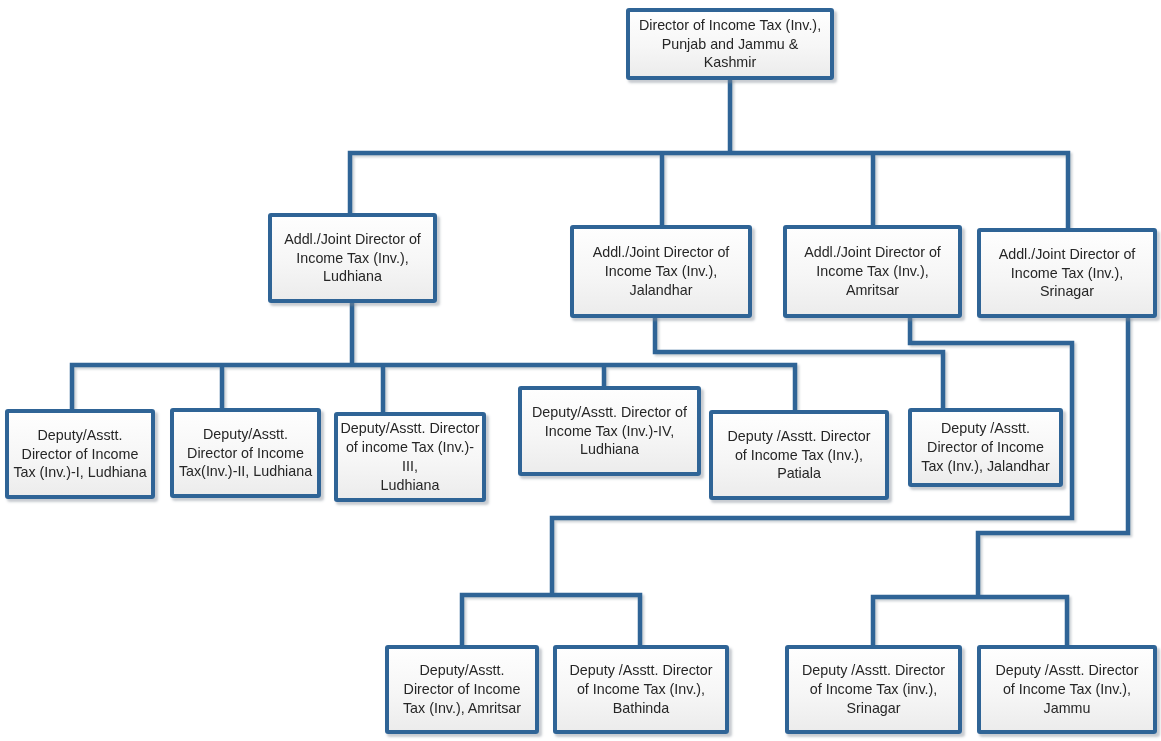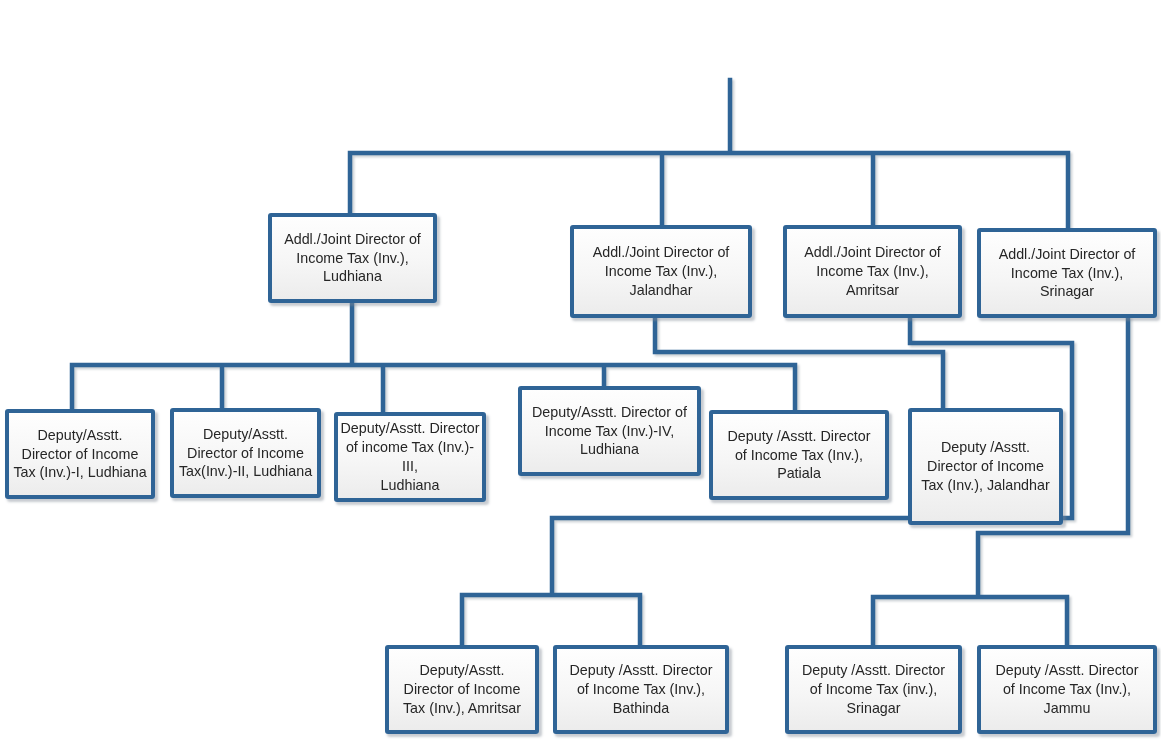--- a/index.html
+++ b/index.html
@@ -46,39 +46,44 @@
   .n-director      { left: 626px; top:   8px; width: 208px; height:  72px; }
   .n-addl-ludhiana { left: 268px; top: 213px; width: 169px; height:  90px; }
   .n-addl-jalandhar{ left: 570px; top: 225px; width: 182px; height:  93px; }
   .n-addl-amritsar { left: 783px; top: 225px; width: 179px; height:  93px; }
   .n-addl-srinagar { left: 977px; top: 228px; width: 180px; height:  90px; }
   .n-dy-lud1       { left:   5px; top: 409px; width: 150px; height:  90px; }
   .n-dy-lud2       { left: 170px; top: 408px; width: 151px; height:  90px; }
   .n-dy-lud3       { left: 334px; top: 412px; width: 152px; height:  90px; }
   .n-dy-lud4       { left: 518px; top: 386px; width: 183px; height:  90px; }
   .n-dy-patiala    { left: 709px; top: 410px; width: 180px; height:  90px; }
-  .n-dy-jalandhar  { left: 908px; top: 408px; width: 155px; height:  117px; }
+  .n-dy-jalandhar  { left: 908px; top: 408px; width: 155px; height:  79px; }
   .n-dy-amritsar   { left: 385px; top: 645px; width: 154px; height:  89px; }
   .n-dy-bathinda   { left: 553px; top: 645px; width: 176px; height:  89px; }
   .n-dy-srinagar   { left: 785px; top: 645px; width: 177px; height:  89px; }
   .n-dy-jammu      { left: 977px; top: 645px; width: 180px; height:  89px; }
 </style>
 </head>
 <body>
 
 <div id="canvas">
 
   <svg class="connectors" viewBox="0 0 1161 741" aria-hidden="true">
     <path d="M730 80 L730 153 M350 153 L1068 153 M350 153 L350 213 M662 153 L662 225 M873 153 L873 225 M1068 153 L1068 228"></path>
     <path d="M352 303 L352 365 M72 365 L795 365 M72 365 L72 409 M222 365 L222 408 M383 365 L383 412 M604 365 L604 410 M795 365 L795 410"></path>
     <path d="M655 318 L655 352 L943 352 L943 408"></path>
     <path d="M910 318 L910 343 L1072 343 L1072 518 L552 518 L552 595 M462 595 L640 595 M462 595 L462 645 M640 595 L640 645"></path>
     <path d="M1128 318 L1128 533 L978 533 L978 597 M873 597 L1067 597 M873 597 L873 645 M1067 597 L1067 645"></path>
   </svg>
 
+  <div class="node n-director">
+    <span class="node-label">Director of Income Tax (Inv.),
+Punjab and Jammu &amp;
+Kashmir</span>
+  </div>
 
   <div class="node n-addl-ludhiana">
     <span class="node-label">Addl./Joint Director of
 Income Tax (Inv.),
 Ludhiana</span>
   </div>
 
   <div class="node n-addl-jalandhar">
     <span class="node-label">Addl./Joint Director of
 Income Tax (Inv.),

